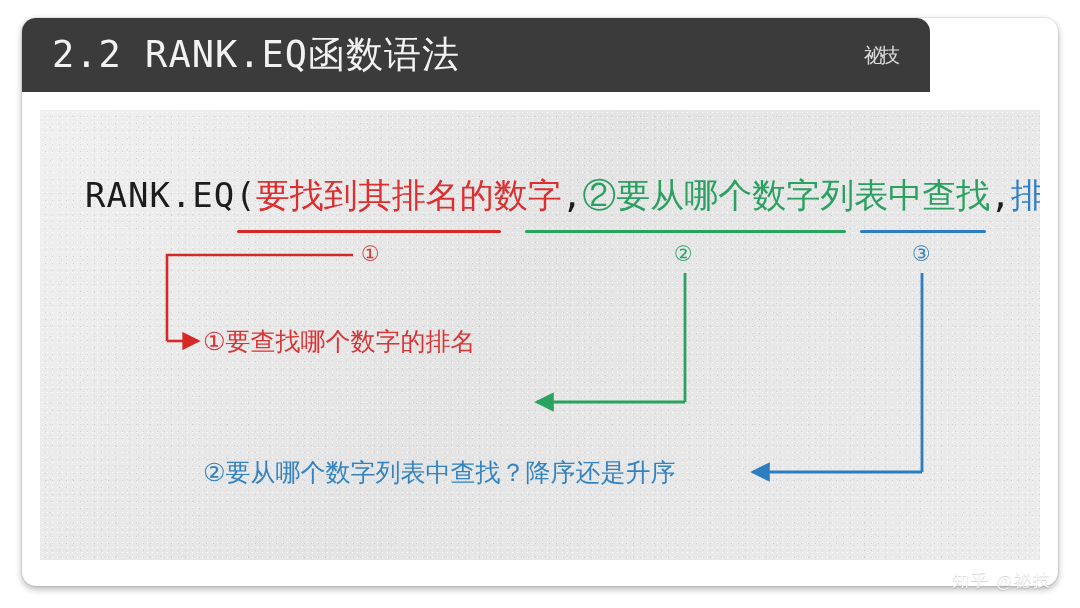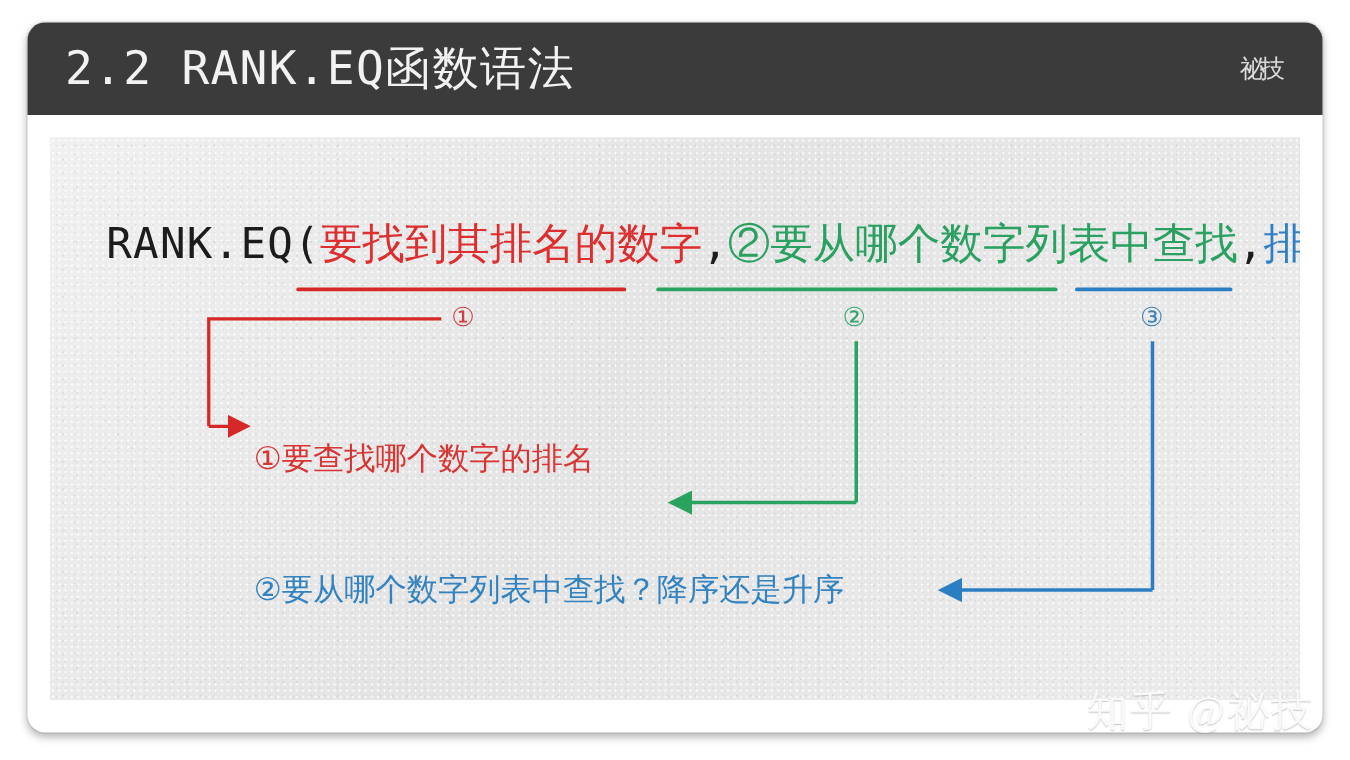--- a/index.html
+++ b/index.html
@@ -30,21 +30,21 @@
     background: #ffffff;
     border-radius: 14px;
     box-shadow: 0 3px 7px rgba(0,0,0,0.30), 0 0 0 1px rgba(0,0,0,0.07);
   }
 
   
   .titlebar {
     position: absolute;
     left: 22px;
     top: 18px;
-    width: 1036px;
+    width: 908px;
     height: 74px;
     background: #3b3b3b;
     border-radius: 14px 14px 0 0;
     overflow: hidden;
   }
   .title-text {
     position: absolute;
     left: 30px;
     top: 50%;
     transform: translateY(-50%);
@@ -134,30 +134,30 @@
   }
 
   
   .explain {
     position: absolute;
     font-size: 25px;
     line-height: 1;
     white-space: nowrap;
     font-family: "Liberation Sans", "DejaVu Sans", sans-serif;
   }
-  .explain.red   { color: #d83434; margin-top: 26px; }
+  .explain.red   { color: #d83434; }
   .explain.green { color: #2ea468; }
   .explain.blue  { color: #3383c0; }
 
   
   .watermark {
     position: absolute;
     right: 28px;
     bottom: 16px;
-    font-size: 33px;
+    font-size: 17px;
     color: rgba(255,255,255,0.88);
     text-shadow: 0 1px 1px rgba(150,150,150,0.55);
     letter-spacing: 2px;
     font-family: "Liberation Serif", "DejaVu Serif", serif;
     white-space: nowrap;
   }
 </style>
 </head>
 <body>
 

